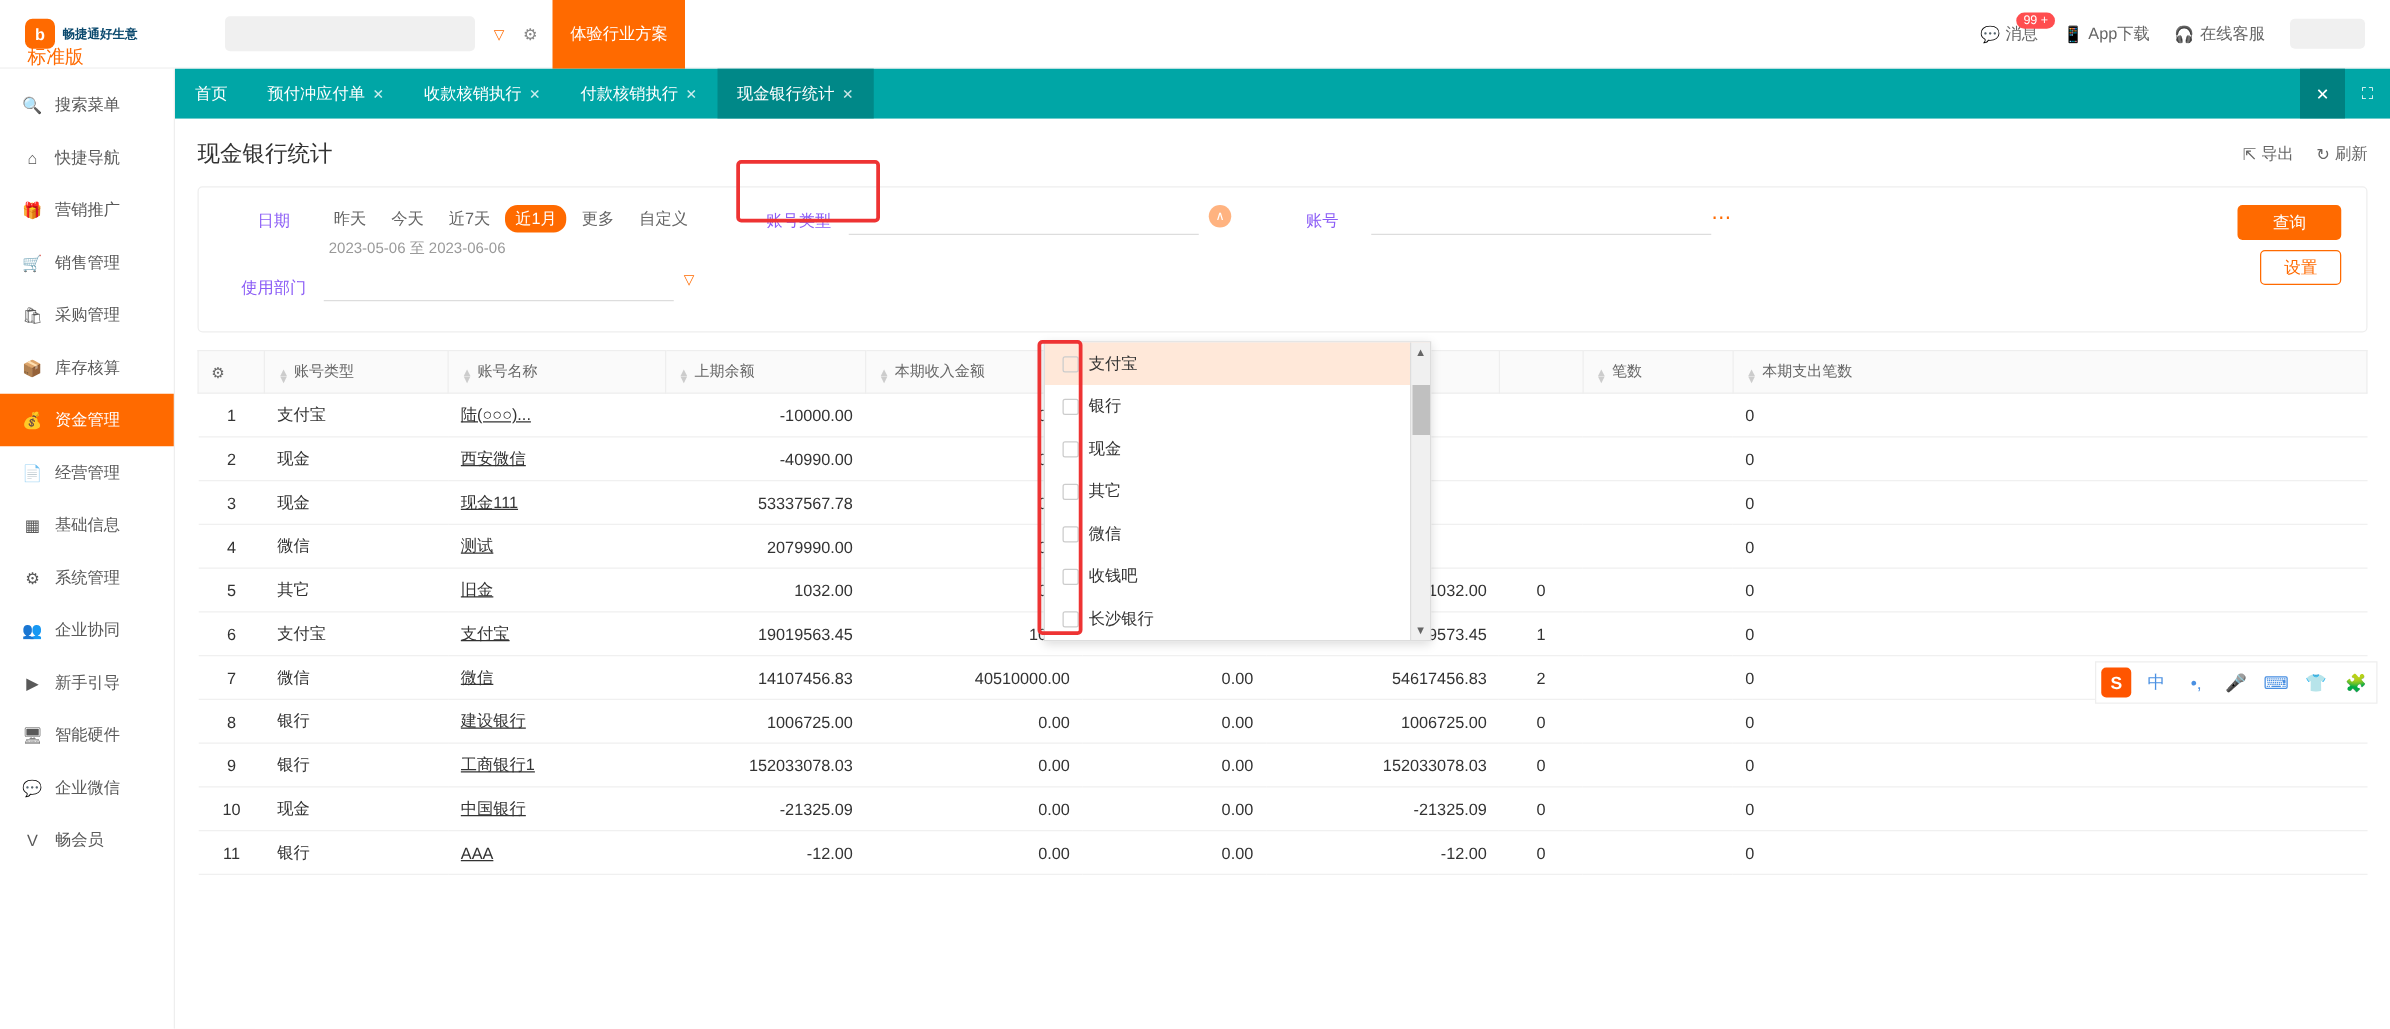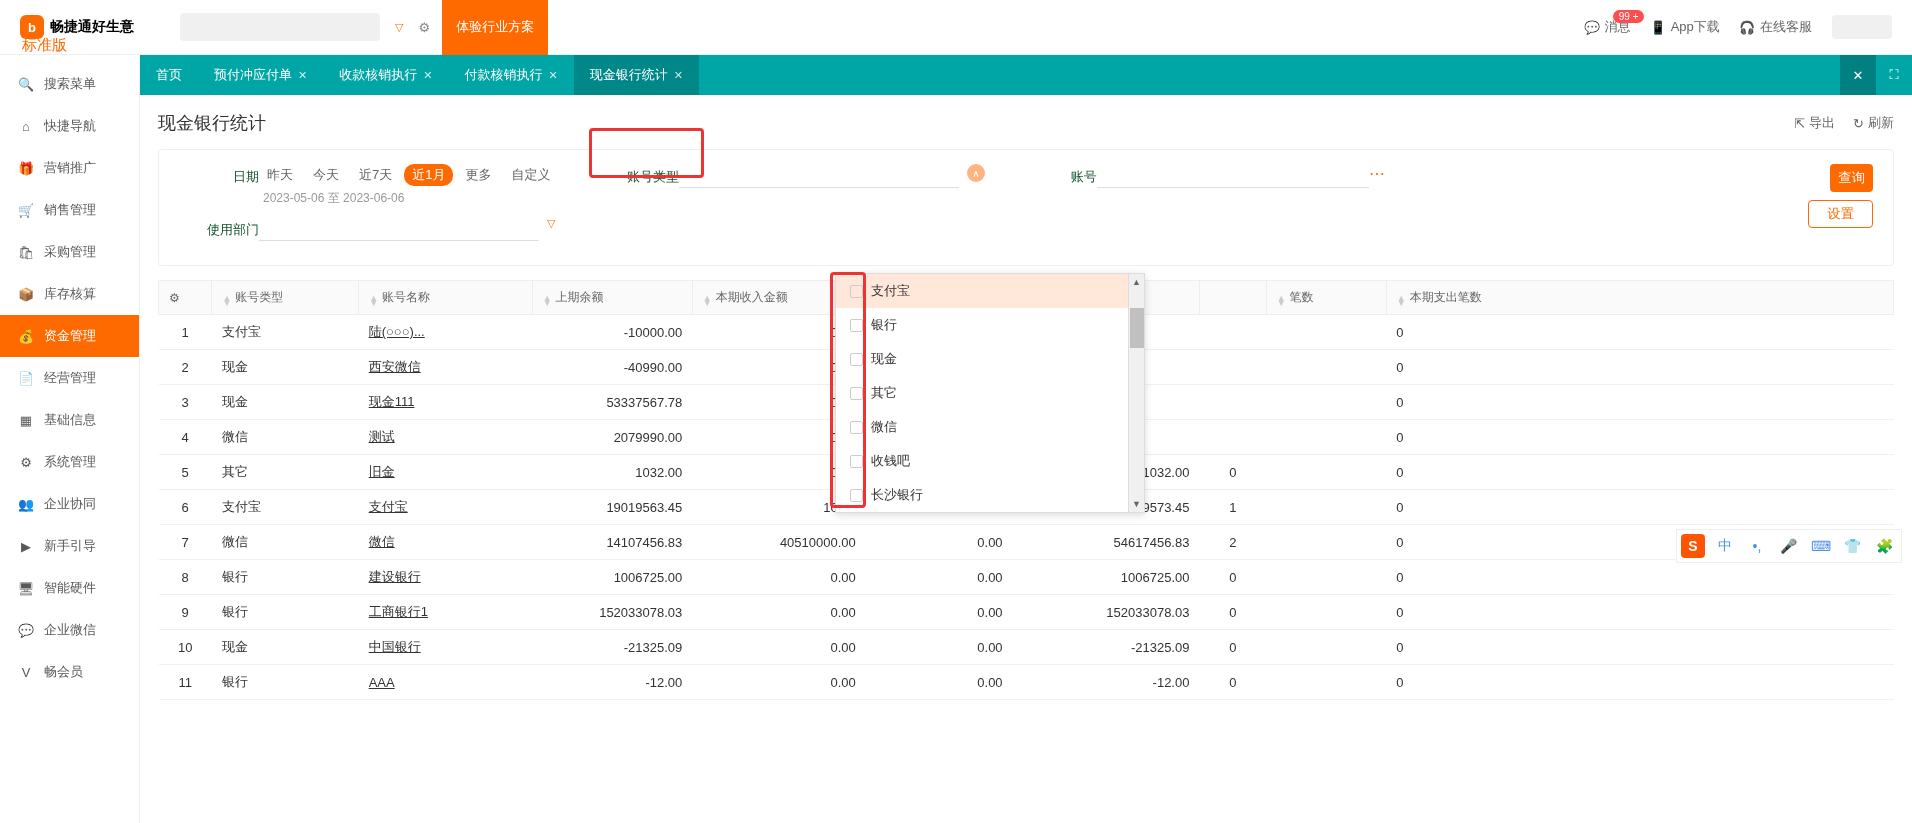--- a/index.html
+++ b/index.html
@@ -1,20 +1,20 @@
 <!DOCTYPE html>
 <html><head>
 <meta charset="utf-8">
 <style>
 *{margin:0;padding:0;box-sizing:border-box;font-family:"Microsoft YaHei","PingFang SC",sans-serif}
 body{font-size:13px;color:#333;background:#fff;width:1912px;height:823px;overflow:hidden;position:relative}
 .top-header{height:55px;display:flex;align-items:center;padding:0 20px;border-bottom:1px solid #eee}
 .logo-area{display:flex;align-items:center;width:140px}
 .logo-icon{width:24px;height:24px;background:#ff6a00;border-radius:6px;color:#fff;display:flex;align-items:center;justify-content:center;font-weight:bold;margin-right:6px}
-.logo-text{color:#000000;font-size:14px;font-weight:bold}
+.logo-text{color:#0c4a6e;font-size:10px;font-weight:bold}
 .logo-sub{color:#ff6a00;font-size:15px;position:absolute;top:36px;left:22px}
 .org-box{width:200px;height:28px;background:#f0f0f0;border-radius:4px;margin-left:20px}
 .dd-icon{color:#ff6a00;margin:0 15px;font-size:11px}
 .gear-icon{color:#888;margin-right:12px;cursor:pointer}
 .orange-btn{background:#ff6a00;color:#fff;border:none;padding:24px 14px;border-radius:4px;cursor:pointer;font-size:13px}
 .top-right{margin-left:auto;display:flex;align-items:center;gap:20px;color:#666}
 .top-right-item{display:flex;align-items:center;gap:4px;cursor:pointer;position:relative}
 .badge{background:#ff4d4f;color:#fff;font-size:10px;padding:1px 6px;border-radius:8px;position:absolute;top:-8px;right:-14px}
 .user-box{width:60px;height:24px;background:#f0f0f0;border-radius:4px}
 .main-container{display:flex;height:768px}
@@ -30,32 +30,32 @@
 .tab-actions{position:absolute;right:0;display:flex}
 .tab-action{width:36px;height:40px;display:flex;align-items:center;justify-content:center;color:#fff;cursor:pointer}
 .tab-action.dark{background:#008080}
 .page-body{flex:1;padding:16px 18px;background:#fff;margin:0;position:relative}
 .page-title-row{display:flex;align-items:center;margin-bottom:14px}
 .page-title{font-size:18px;color:#333;font-weight:500}
 .title-actions{margin-left:auto;display:flex;gap:18px;color:#666}
 .title-action{cursor:pointer;display:flex;align-items:center;gap:4px}
 .filter-panel{border:1px solid #eee;border-radius:4px;padding:14px 20px;margin-bottom:14px;position:relative}
 .filter-row{display:flex;align-items:flex-start;margin-bottom:10px}
-.filter-label{width:80px;text-align:right;color:#14532d;padding-top:4px}
+.filter-label{width:80px;text-align:center;color:#8b5cf6;padding-top:4px}
 .date-opts{display:flex;align-items:center;gap:4px;flex-wrap:wrap}
 .date-opt{padding:2px 8px;color:#666;cursor:pointer;border-radius:10px}
 .date-opt.active{background:#ff6a00;color:#fff}
 .date-range{color:#999;font-size:12px;margin-top:4px;margin-left:4px}
 .filter-input{border:none;border-bottom:1px solid #ddd;padding:4px 8px;width:280px;outline:none}
 .filter-block{display:flex;align-items:flex-start;position:relative}
 .hl-box{position:absolute;border:3px solid #e33;border-radius:4px;pointer-events:none}
 .chev{color:#ff6a00;cursor:pointer;font-size:11px;margin-left:8px}
 .chev-circle{width:18px;height:18px;border-radius:50%;background:#ffb380;color:#fff;display:flex;align-items:center;justify-content:center;font-size:10px;cursor:pointer}
 .action-btns{position:absolute;right:20px;top:14px;display:flex;flex-direction:column;gap:8px;align-items:flex-end}
-.btn-primary{background:#ff6a00;color:#fff;border:none;padding:5px 8px;border-radius:4px;cursor:pointer}
+.btn-primary{background:#ff6a00;color:#fff;border:none;padding:5px 28px;border-radius:4px;cursor:pointer}
 .btn-outline{background:#fff;color:#ff6a00;border:1px solid #ff6a00;padding:4px 18px;border-radius:4px;cursor:pointer}
 .more-dots{color:#ff6a00;font-size:16px;letter-spacing:2px;cursor:pointer;margin-right:12px}
 .dropdown{position:absolute;top:178px;left:695px;width:310px;background:#fff;border:1px solid #ddd;box-shadow:0 2px 8px rgba(0,0,0,.15);z-index:100;max-height:240px}
 .dd-item{display:flex;align-items:center;padding:8px 14px;cursor:pointer;gap:8px}
 .dd-item:first-child{background:#ffe8d9}
 .dd-check{width:13px;height:13px;border:1px solid #ccc;border-radius:2px}
 .dd-scroll{position:absolute;right:0;top:0;width:16px;height:100%;background:#f0f0f0;border-left:1px solid #ddd}
 .dd-scroll-thumb{width:14px;height:40px;background:#c0c0c0;margin:18px 1px}
 .dd-scroll-arr{height:16px;display:flex;align-items:center;justify-content:center;font-size:9px;color:#666}
 .data-table{width:100%;border-collapse:collapse}

